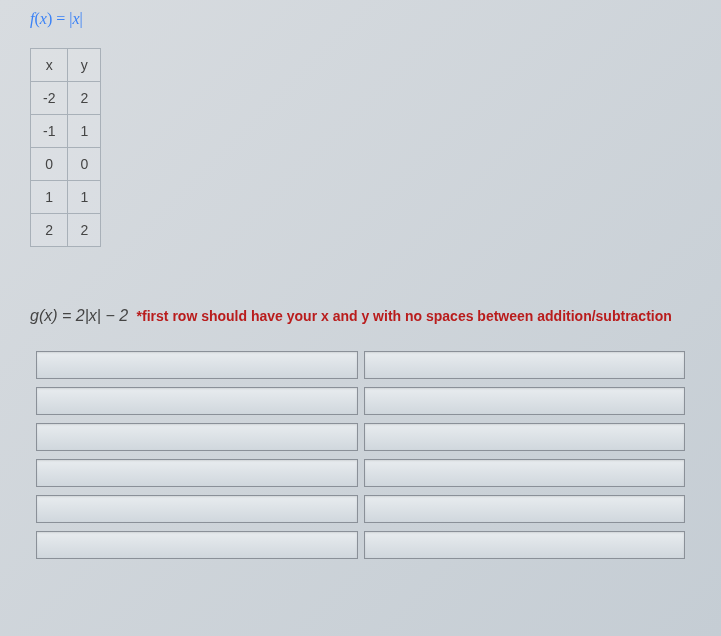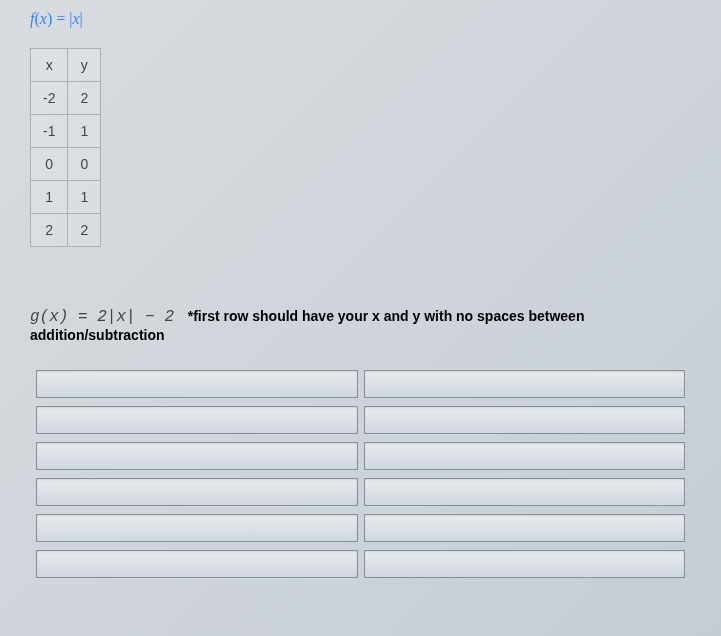--- a/index.html
+++ b/index.html
@@ -44,28 +44,28 @@
     }
     .value-table th {
       font-weight: normal;
       font-style: normal;
     }
     .second-eq-row {
       margin-top: 60px;
       margin-bottom: 18px;
     }
     .second-equation {
-      font-family: Liberation Mono, monospace;
+      font-family: Liberation Sans, sans-serif;
       font-style: italic;
       font-size: 16px;
       color: #444;
       display: inline;
     }
     .hint-text {
-      color: #000000;
+      color: #b91c1c;
       font-family: Arial, sans-serif;
       font-size: 14px;
       font-weight: bold;
       display: inline;
       margin-left: 4px;
     }
     .input-grid {
       width: 100%;
       border-collapse: separate;
       border-spacing: 6px 8px;

